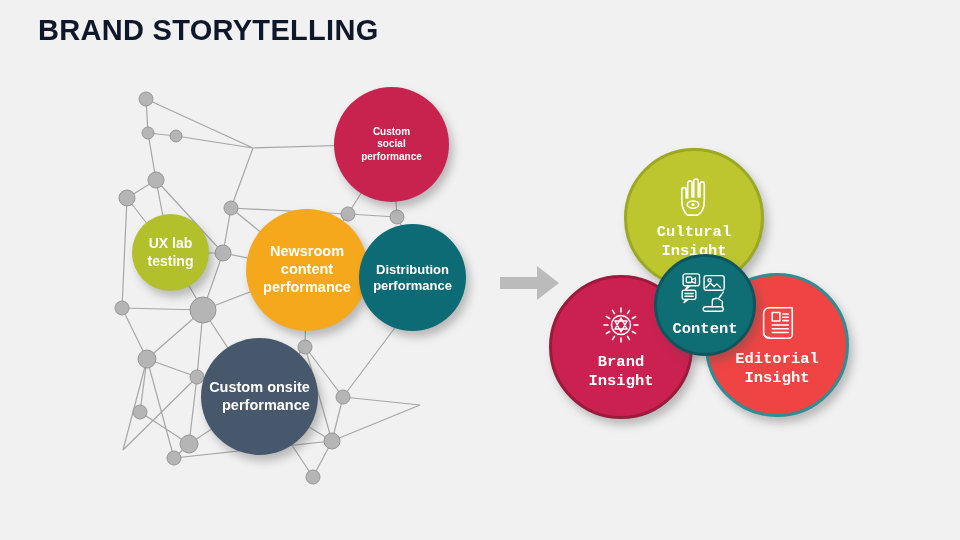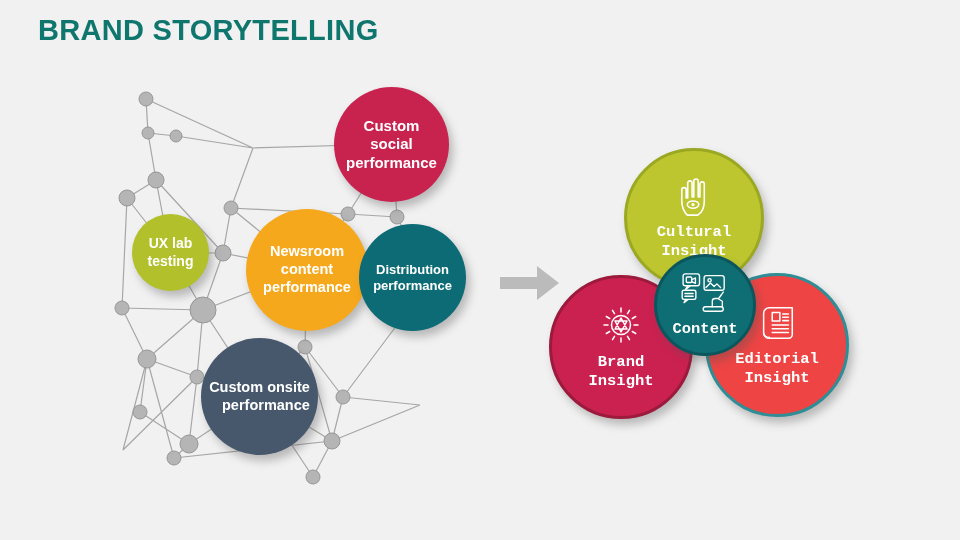--- a/index.html
+++ b/index.html
@@ -1,28 +1,28 @@
 <!DOCTYPE html>
 <html><head>
 <meta charset="utf-8">
 <style>
   html,body{margin:0;padding:0;}
   .slide{position:relative;width:960px;height:540px;background:#f1f1f2;overflow:hidden;
          font-family:"Liberation Sans", sans-serif;}
   .title{position:absolute;left:38px;top:14px;margin:0;font-size:29px;font-weight:700;
-         color:#0f766e;letter-spacing:.3px;}
+         color:#0f172a;letter-spacing:.3px;}
   svg.network{position:absolute;left:0;top:0;pointer-events:none;}
   .bubble{position:absolute;border-radius:50%;display:flex;align-items:center;justify-content:center;
           text-align:center;color:#fff;font-weight:600;
           box-shadow:4px 6px 9px rgba(80,80,80,.35);}
   .lbl{white-space:pre-line;line-height:1.22;}
   .sub{white-space:pre-line;line-height:1.22;font-style:italic;display:block;}
   
   .b-client{left:206px;top:101px;width:94px;height:94px;font-size:14px;}
-  .b-social{left:334px;top:87px;width:115px;height:115px;font-size:15px;}
+  .b-social{left:334px;top:87px;width:115px;height:115px;font-size:10px;}
   .b-ux{left:132px;top:214px;width:77px;height:77px;font-size:14px;}
   .b-news{left:246px;top:209px;width:122px;height:122px;font-size:14.5px;}
   .b-dist{left:359px;top:224px;width:107px;height:107px;font-size:13px;}
   .b-onsite{left:201px;top:338px;width:117px;height:117px;font-size:14.5px;text-align:right;}
   .b-aud{left:368px;top:352px;width:106px;height:106px;font-size:13.5px;flex-direction:column;}
   
   .rb{flex-direction:column;border:3px solid transparent;box-sizing:border-box;font-size:15.5px;font-family:Liberation Mono, monospace;}
   .b-cultural{left:624px;top:148px;width:140px;height:140px;z-index:1;}
   .b-brand{left:549px;top:275px;width:144px;height:144px;z-index:2;}
   .b-editorial{left:705px;top:273px;width:144px;height:144px;z-index:2;}

